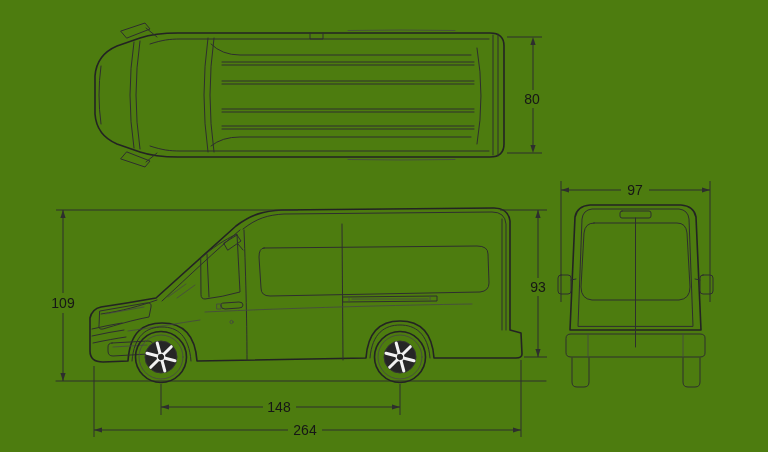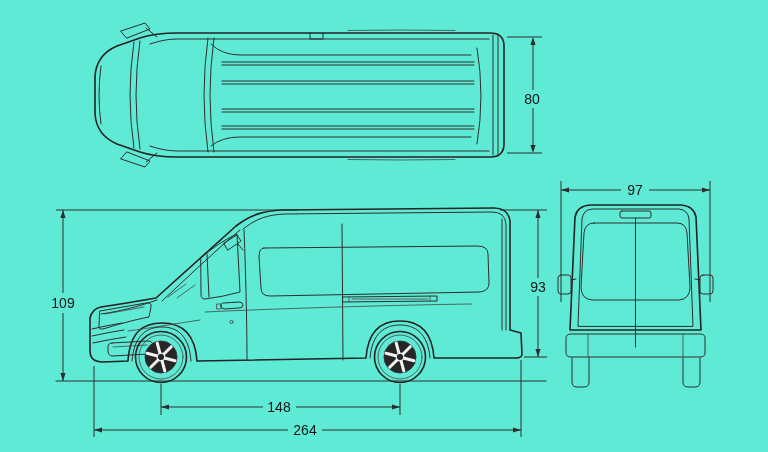--- a/index.html
+++ b/index.html
@@ -1,16 +1,16 @@
 <!DOCTYPE html>
 <html><head>
 <meta charset="utf-8">
 <style>
   html,body{margin:0;padding:0;background:#fff;}
-  #stage{position:relative;width:768px;height:452px;background:#5eead4;overflow:hidden;
+  #stage{position:relative;width:768px;height:452px;background:#4d7c0f;overflow:hidden;
          font-family:"Liberation Sans",sans-serif;}
   svg{display:block;}
   .s1{fill:none;stroke:#2e2e2e;stroke-width:1;stroke-linejoin:round;stroke-linecap:round;}
   .s2{fill:none;stroke:#232323;stroke-width:1.6;stroke-linejoin:round;stroke-linecap:round;}
   .sthin{fill:none;stroke:#454545;stroke-width:.8;stroke-linejoin:round;stroke-linecap:round;}
   .dim{fill:none;stroke:#2e2e2e;stroke-width:1;}
   .arr{fill:#2e2e2e;stroke:none;}
   .dimtxt{font-family:"Liberation Sans",sans-serif;font-size:14px;fill:#161616;text-anchor:middle;}
   .rim{fill:#262626;stroke:#333;stroke-width:1;}
   .spk{stroke:#f2f2f2;stroke-width:3;stroke-linecap:round;fill:none;}

